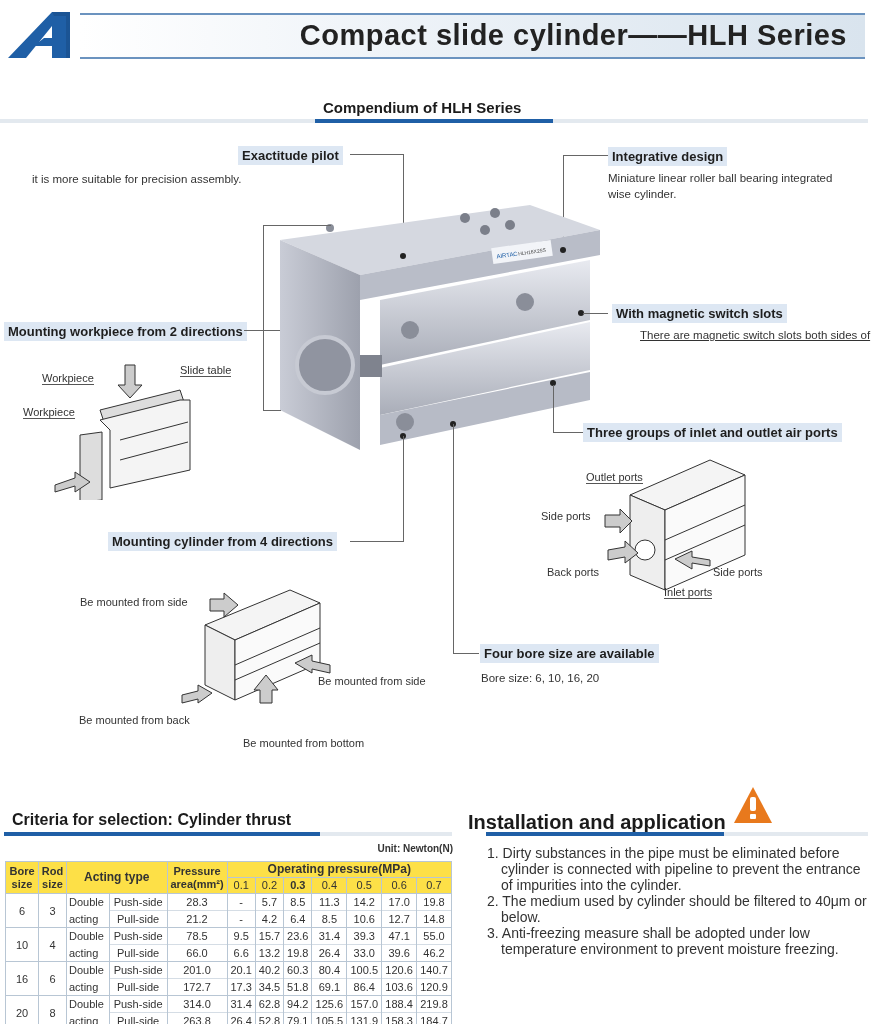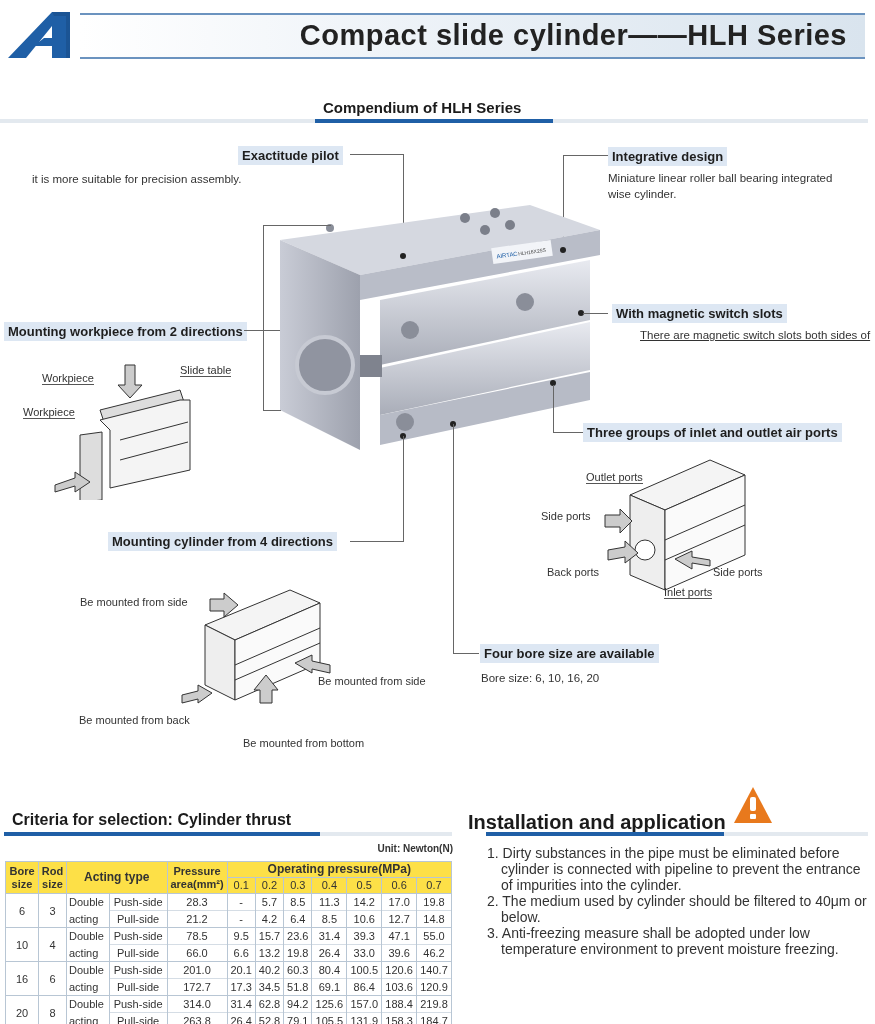--- a/index.html
+++ b/index.html
@@ -227,21 +227,21 @@
     <tr>
       <th rowspan="2" style="width:33px;">Bore size</th>
       <th rowspan="2" style="width:28px;">Rod size</th>
       <th rowspan="2" colspan="2" style="width:88px; font-size:12px;">Acting type</th>
       <th rowspan="2" style="width:60px;">Pressure area(mm²)</th>
       <th colspan="7" style="font-size:12px;">Operating pressure(MPa)</th>
     </tr>
     <tr>
       <th style="font-weight:normal;">0.1</th>
       <th style="font-weight:normal;">0.2</th>
-      <th style="font-weight:normal;">0.3</th>
+      <th style="font-weight:bold;">0.3</th>
       <th style="font-weight:normal;">0.4</th>
       <th style="font-weight:normal;">0.5</th>
       <th style="font-weight:normal;">0.6</th>
       <th style="font-weight:normal;">0.7</th>
     </tr>
   </thead>
   <tbody id="thrust-body">
       <tr class="grp-start">
         <td rowspan="2">6</td>
         <td rowspan="2">3</td>

